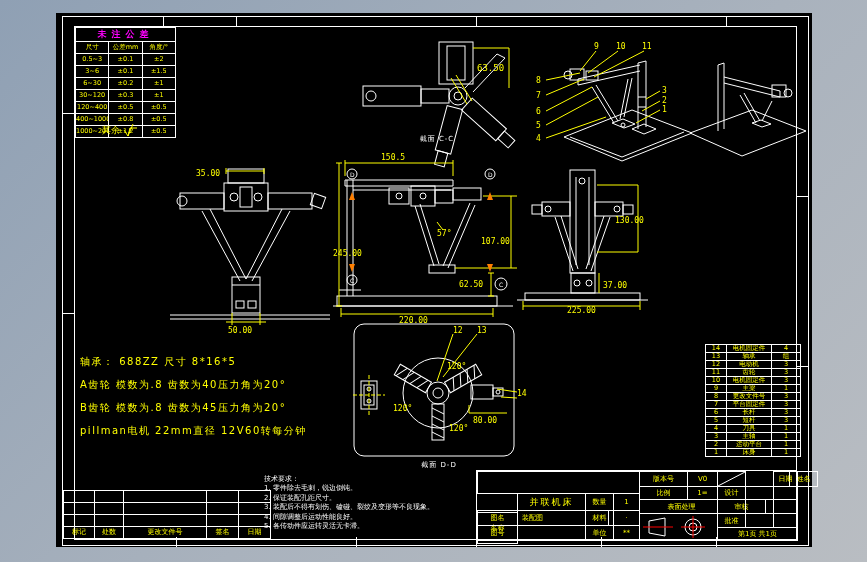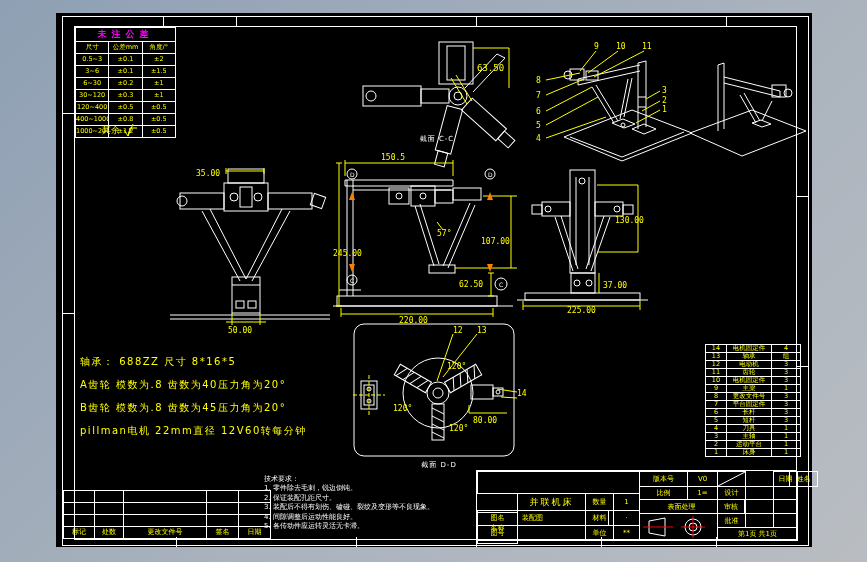--- a/index.html
+++ b/index.html
@@ -487,21 +487,21 @@
     <div class="tb-cell" style="left:240px;top:0;width:29px;height:16px;">
       <svg width="27" height="14" viewBox="0 0 27 14" style="position:static;">
           <path class="w" d="M0,14 L27,0"></path>
         </svg>
     </div>
     <div class="tb-cell" style="left:268px;top:0;width:29px;height:16px;margin-left:44px;">姓名</div>
     <div class="tb-cell" style="left:296px;top:0;width:25px;height:16px;">日期</div>
     <div class="tb-cell" style="left:240px;top:15px;width:29px;height:14px;">设计</div>
     <div class="tb-cell" style="left:268px;top:15px;width:29px;height:14px;"></div>
     <div class="tb-cell" style="left:296px;top:15px;width:25px;height:14px;"></div>
-    <div class="tb-cell" style="left:240px;top:28px;width:28px;height:15px;font-family:Liberation Serif, serif;">审核</div>
+    <div class="tb-cell" style="left:240px;top:28px;width:49px;height:15px;font-family:Liberation Serif, serif;">审核</div>
     <div class="tb-cell" style="left:268px;top:28px;width:29px;height:15px;"></div>
     <div class="tb-cell" style="left:296px;top:28px;width:25px;height:15px;"></div>
     <div class="tb-cell" style="left:240px;top:42px;width:29px;height:15px;">批准</div>
     <div class="tb-cell" style="left:268px;top:42px;width:29px;height:15px;"></div>
     <div class="tb-cell" style="left:296px;top:42px;width:25px;height:15px;"></div>
     <div class="tb-cell" style="left:240px;top:56px;width:81px;height:14px;">第1页  共1页</div>
   </div>
 </div>
 
 </body></html>

